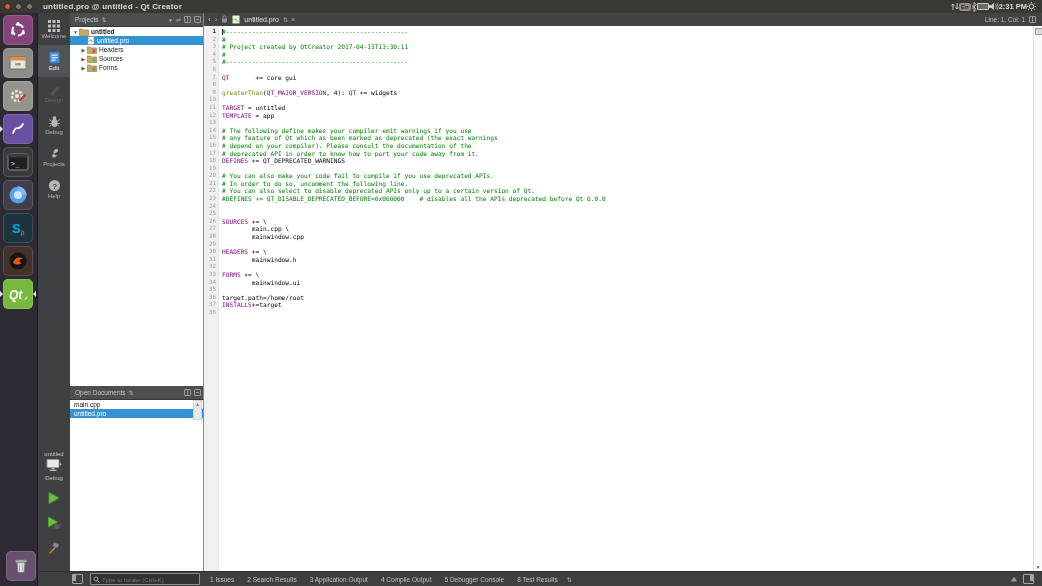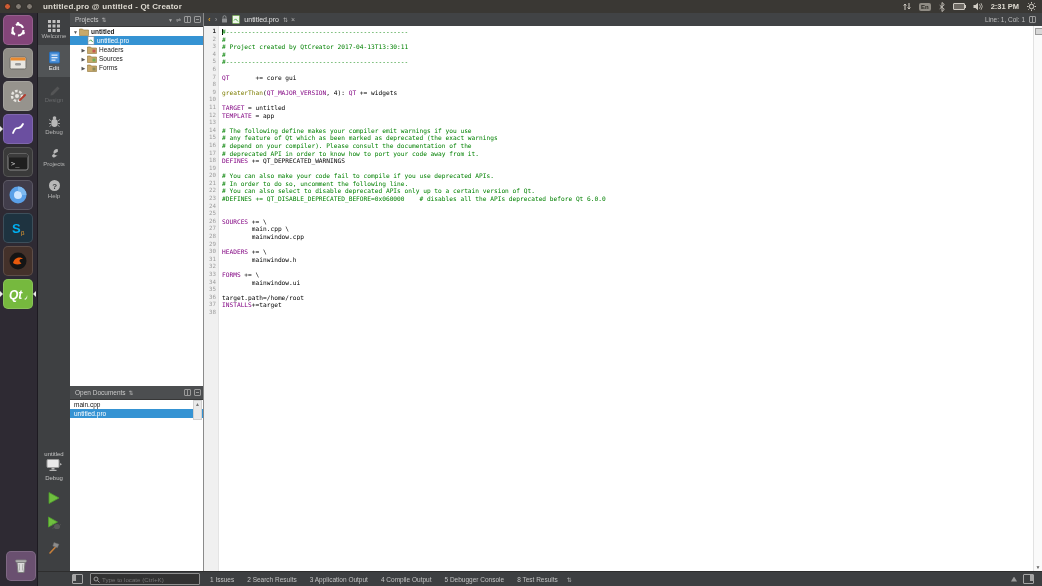--- a/index.html
+++ b/index.html
@@ -5,21 +5,21 @@
   html,body{margin:0;padding:0}
   body{width:1042px;height:586px;overflow:hidden;position:relative;background:#fff;
        font-family:"Liberation Sans",sans-serif;-webkit-font-smoothing:antialiased}
 
   
   #topbar{position:absolute;left:0;top:0;width:1042px;height:13px;background:#3a3834;
           display:flex;align-items:center;color:#dfdbd2;font-size:8px}
   .winbtn{width:7px;height:7px;border-radius:50%;margin-left:4px;background:#807a72;border:1px solid #2a2824;box-sizing:border-box}
   .winbtn.close{background:#cf5c33}
   #wintitle{margin-left:10px;font-weight:bold;letter-spacing:.2px}
-  #tray{margin-left:auto;display:flex;align-items:center;gap:8px;margin-right:6px}
+  #tray{margin-left:auto;display:flex;align-items:center;gap:0;margin-right:6px}
   #tray svg{display:block}
   .kbd{background:#8f8b83;color:#26241f;font-size:6px;font-weight:bold;padding:0 2px;border-radius:2px;line-height:8px}
   .batt{width:10px;height:5px;border:1px solid #cfcbc3;border-radius:1px;position:relative;background:#6e6a64}
   .batt:after{content:"";position:absolute;right:-2px;top:1px;width:1px;height:3px;background:#cfcbc3}
   #clock{font-weight:bold;font-size:7.5px}
 
   
   #launcher{position:absolute;left:0;top:13px;width:38px;height:573px;background:#2e2a33;border-right:1px solid #1d1a21;box-sizing:border-box}
   .tile{position:relative;width:30px;height:30px;margin:2px 0 3px 3px;border-radius:5px;
         display:flex;align-items:center;justify-content:center;box-shadow:inset 0 0 0 1px rgba(255,255,255,.14)}

